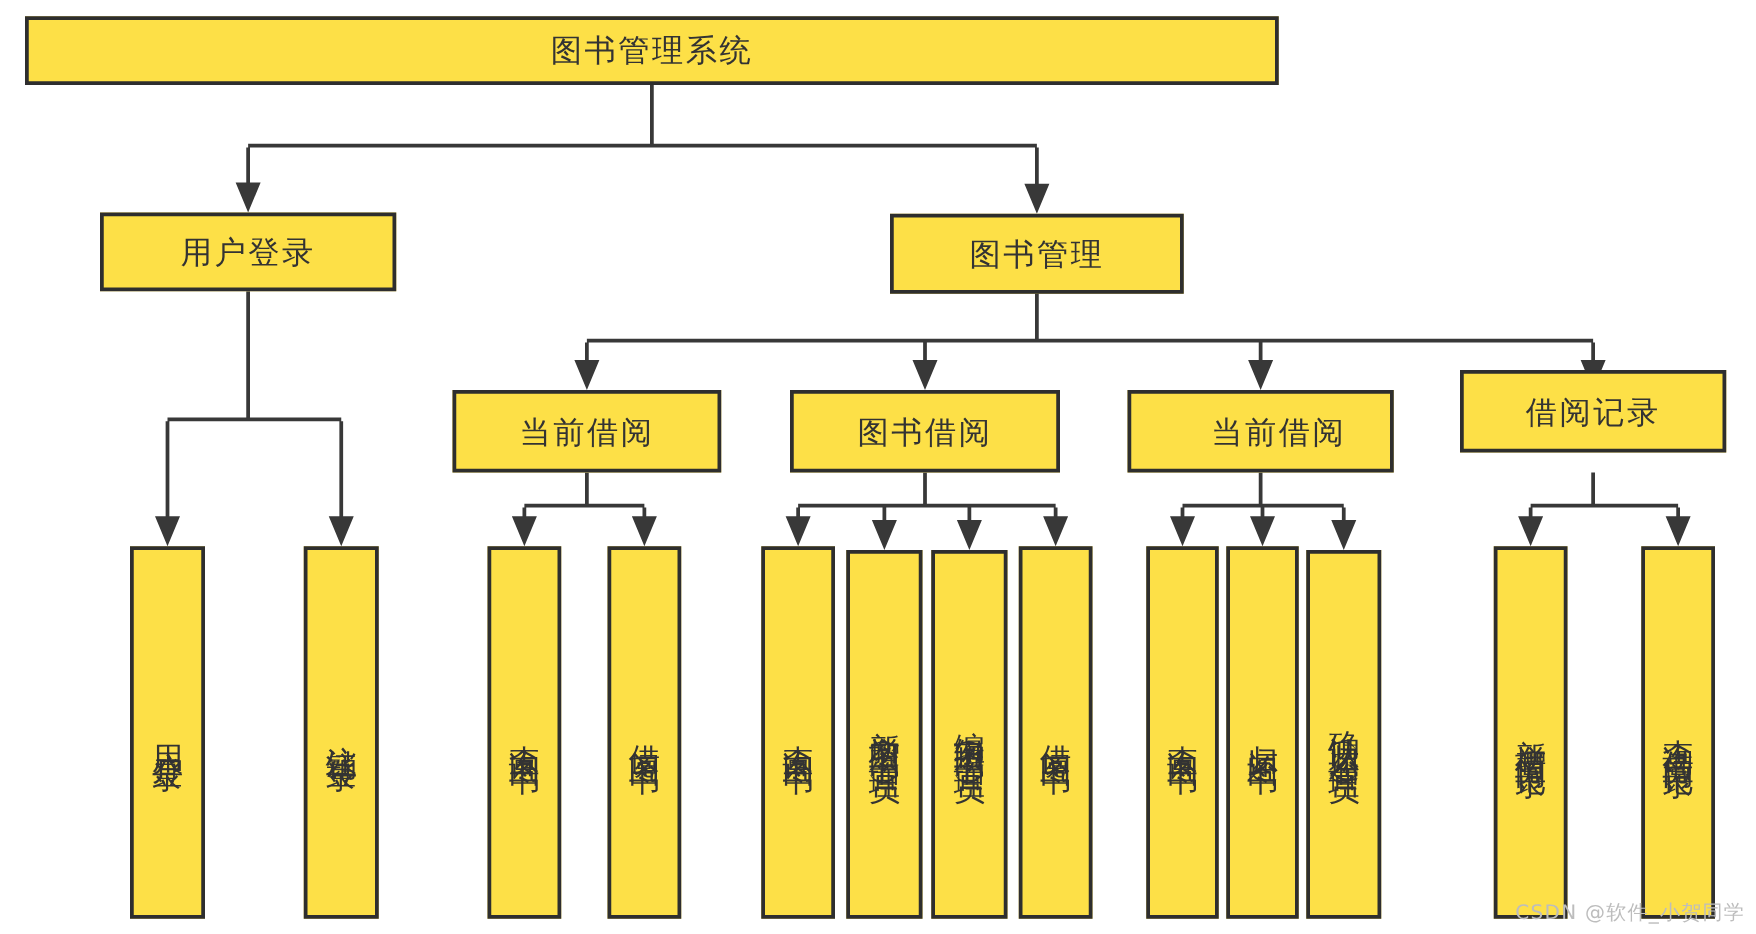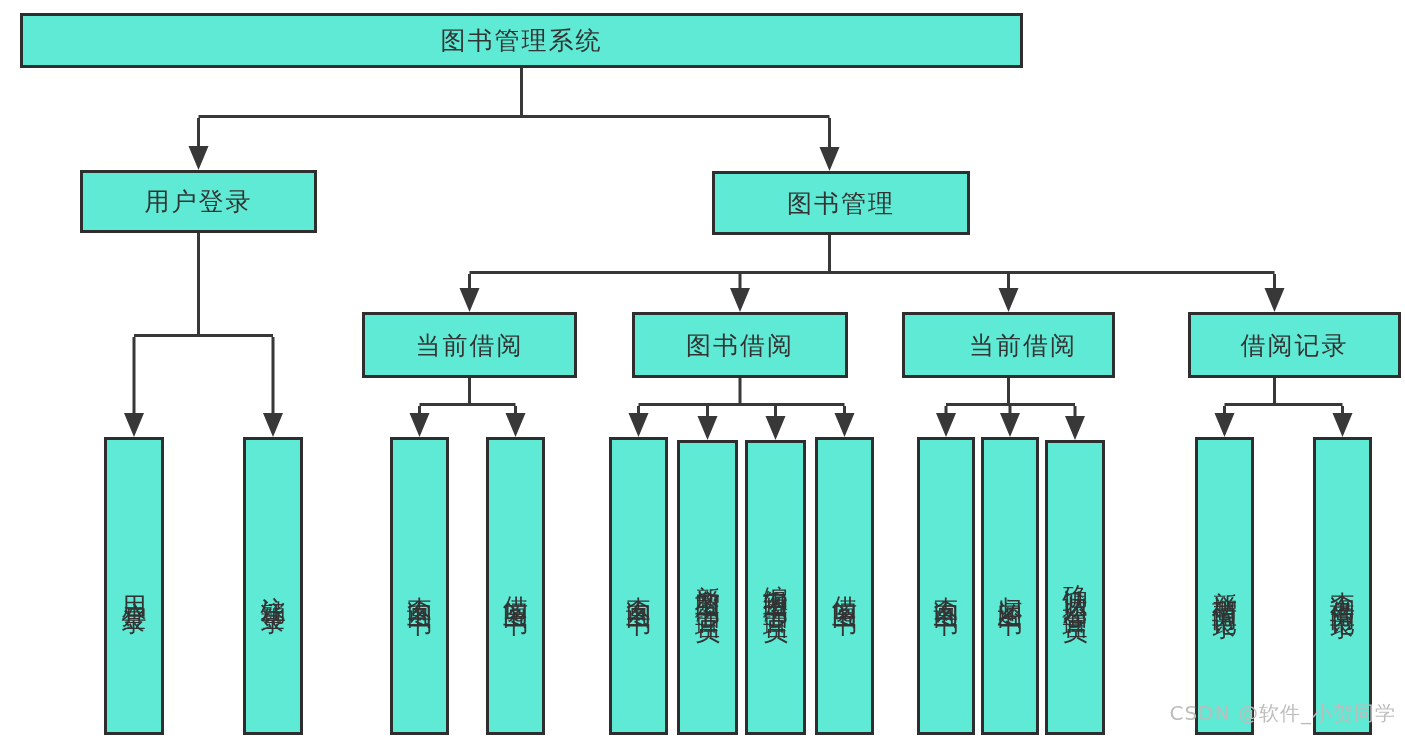--- a/index.html
+++ b/index.html
@@ -32,21 +32,21 @@
     stroke: var(--line-color);
     stroke-width: 3;
   }
   .connectors .ar {
     fill: var(--line-color);
     stroke: none;
   }
 
   .node {
     position: absolute;
-    background: #5eead4;
+    background: #fde047;
     border: 3px solid var(--border-color);
     display: flex;
     align-items: center;
     justify-content: center;
     color: var(--text-color);
   }
   .node.h .lbl {
     font-size: 25px;
     letter-spacing: 2px;
     white-space: nowrap;
@@ -56,22 +56,22 @@
     text-orientation: mixed;
     font-size: 25px;
     line-height: 1;
     letter-spacing: 5px;
     white-space: nowrap;
   }
 
   .watermark {
     position: absolute;
     right: 9px;
-    bottom: 20px;
-    font-size: 20px;
+    bottom: 6px;
+    font-size: 16px;
     letter-spacing: 1px;
     color: var(--watermark-color);
     z-index: 5;
     white-space: nowrap;
   }
 </style>
 </head>
 <body>
 
 <div class="canvas">
@@ -107,34 +107,34 @@
     </g>
   </svg>
 
   <div class="node h" style="left:20px; top:13px; width:1003px; height:55px;">
     <span class="lbl">图书管理系统</span>
   </div>
 
   <div class="node h" style="left:80px; top:170px; width:237px; height:63px;">
     <span class="lbl">用户登录</span>
   </div>
-  <div class="node h" style="left:712px; top:171px; width:258px; height:64px;">
+  <div class="node h" style="left:712px; top:171px; width:235px; height:64px;">
     <span class="lbl">图书管理</span>
   </div>
 
   <div class="node h" style="left:362px; top:312px; width:215px; height:66px;">
     <span class="lbl">当前借阅</span>
   </div>
   <div class="node h" style="left:632px; top:312px; width:216px; height:66px;">
     <span class="lbl">图书借阅</span>
   </div>
   <div class="node h" style="left:902px; top:312px; width:213px; height:66px;padding-left:29px;">
     <span class="lbl">当前借阅</span>
   </div>
-  <div class="node h" style="left:1168px; top:312px; width:213px; height:66px;margin-left:20px;">
+  <div class="node h" style="left:1168px; top:296px; width:213px; height:66px;">
     <span class="lbl">借阅记录</span>
   </div>
 
   <div class="node v" style="left:104px; top:437px; width:60px; height:298px;">
     <span class="lbl">用户登录</span>
   </div>
   <div class="node v" style="left:243px; top:437px; width:60px; height:298px;">
     <span class="lbl">注销登录</span>
   </div>
 

